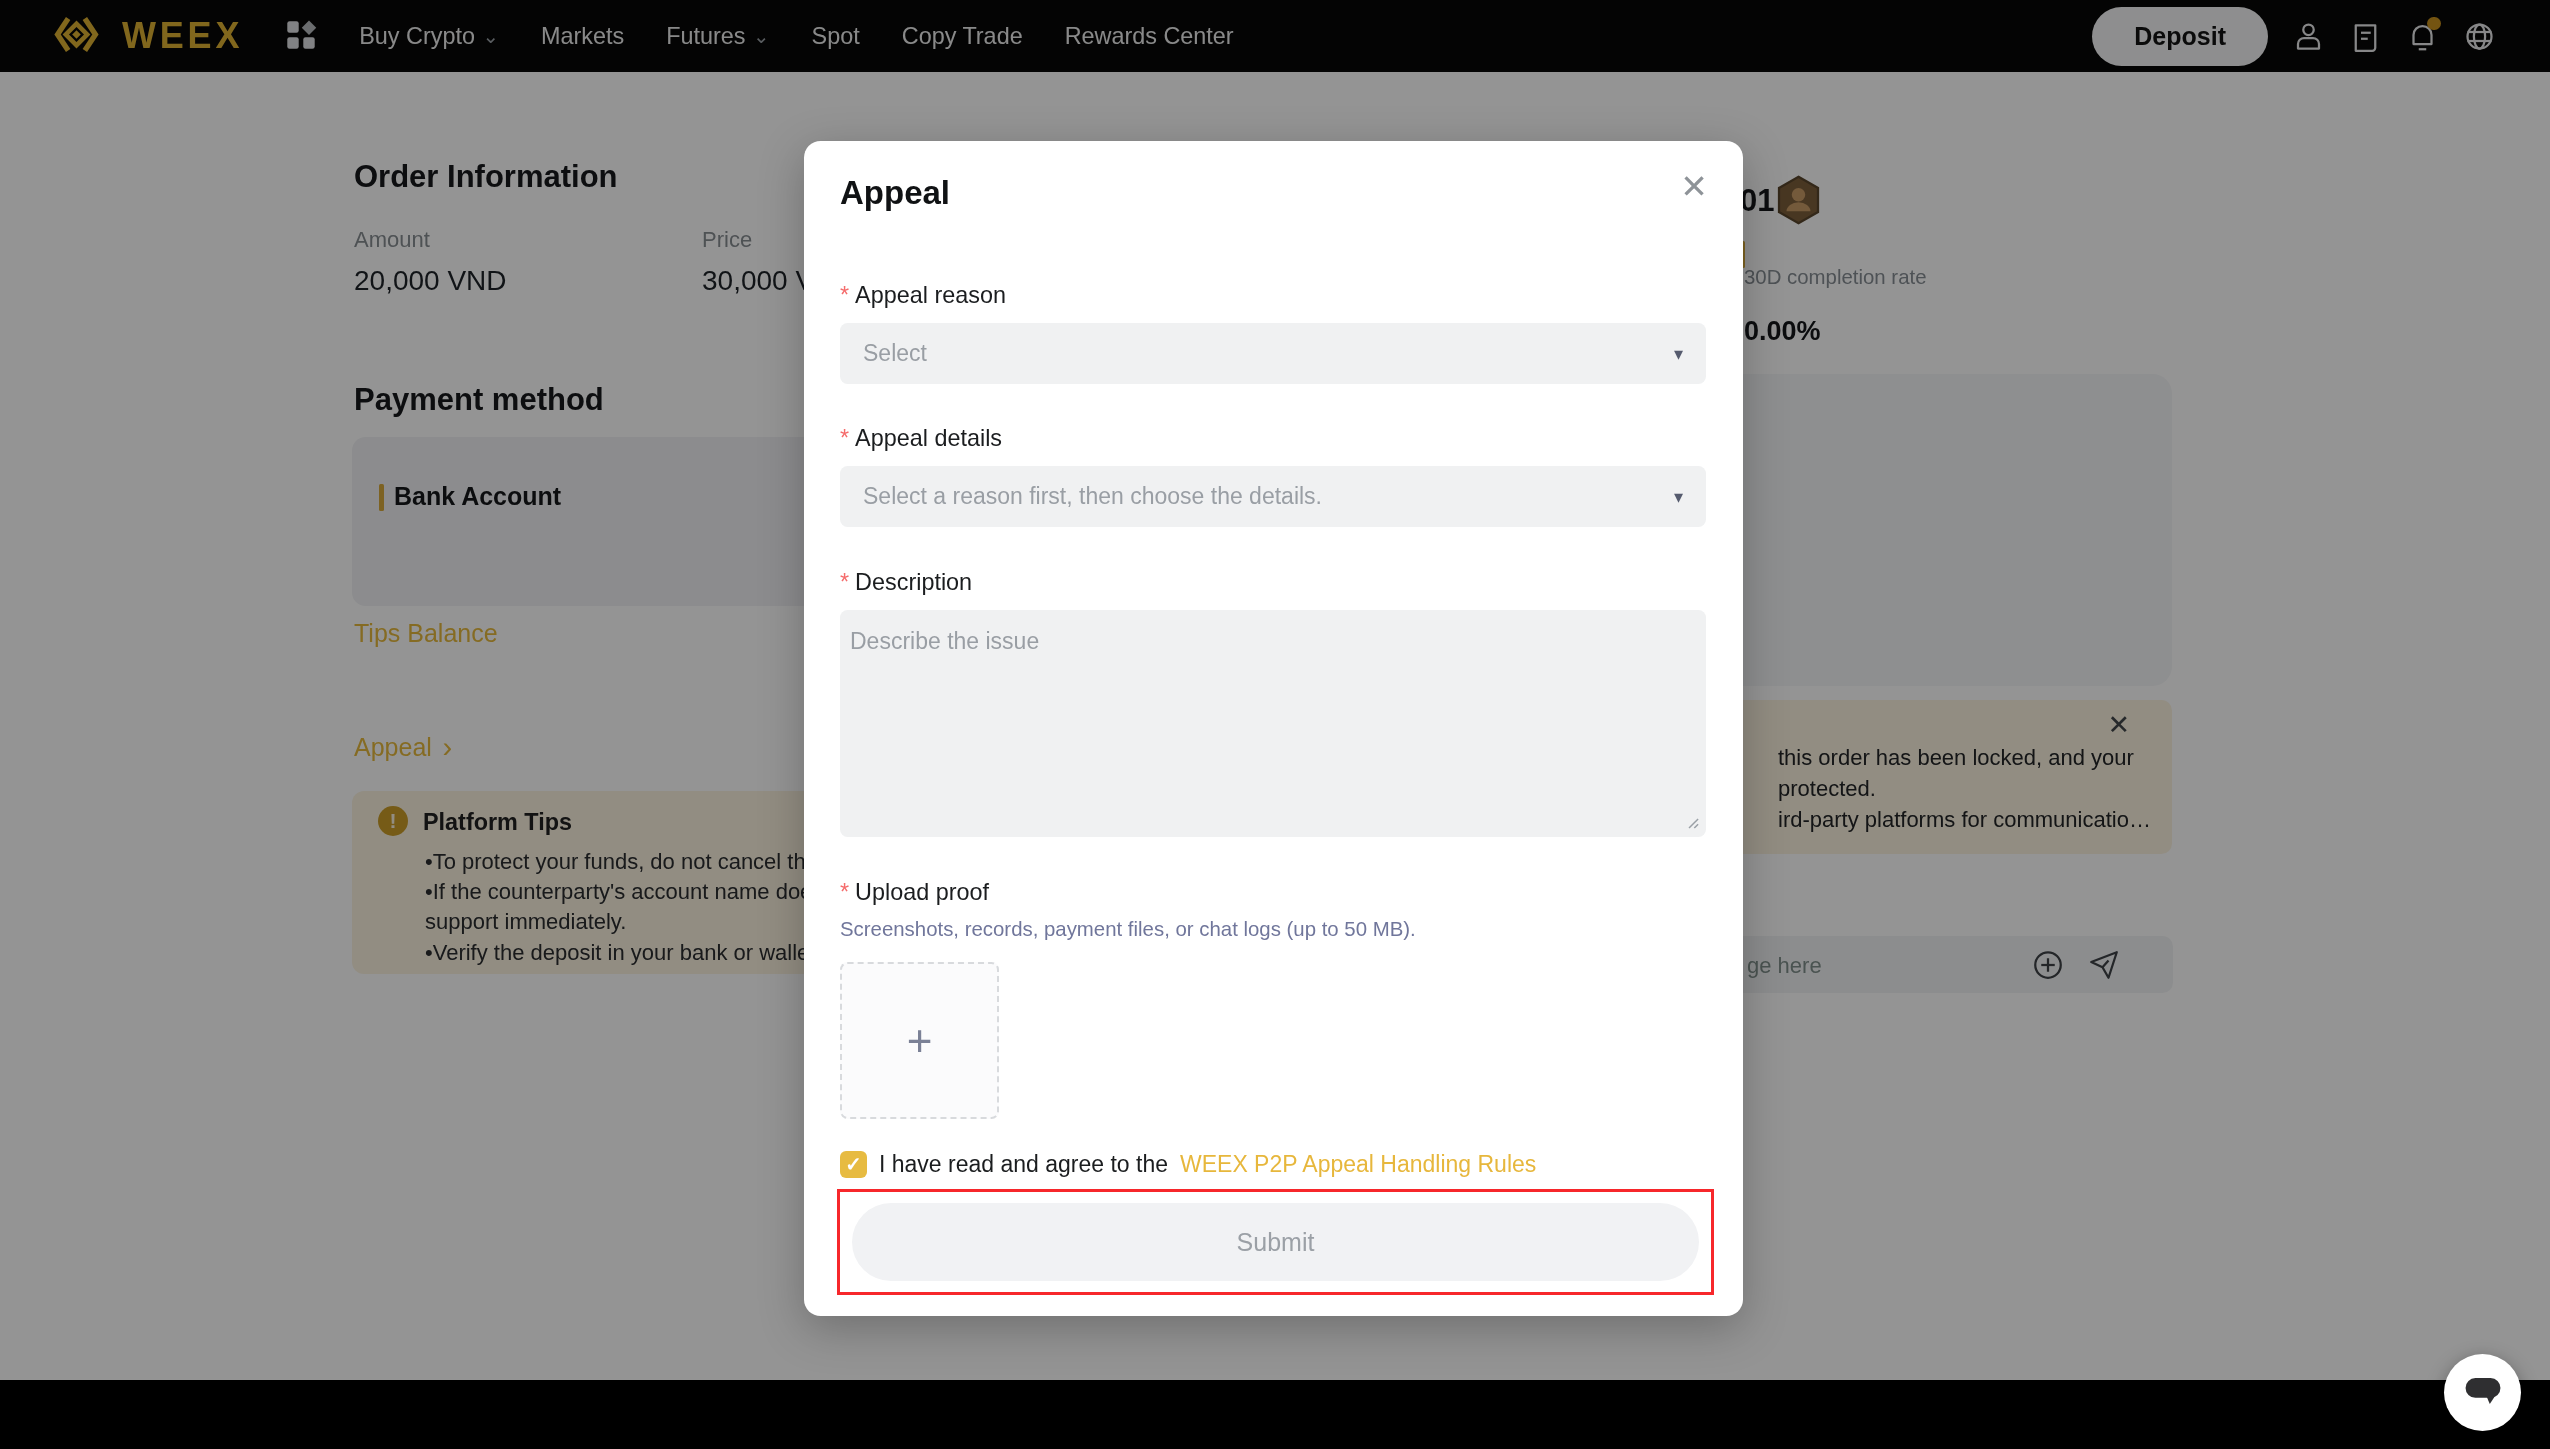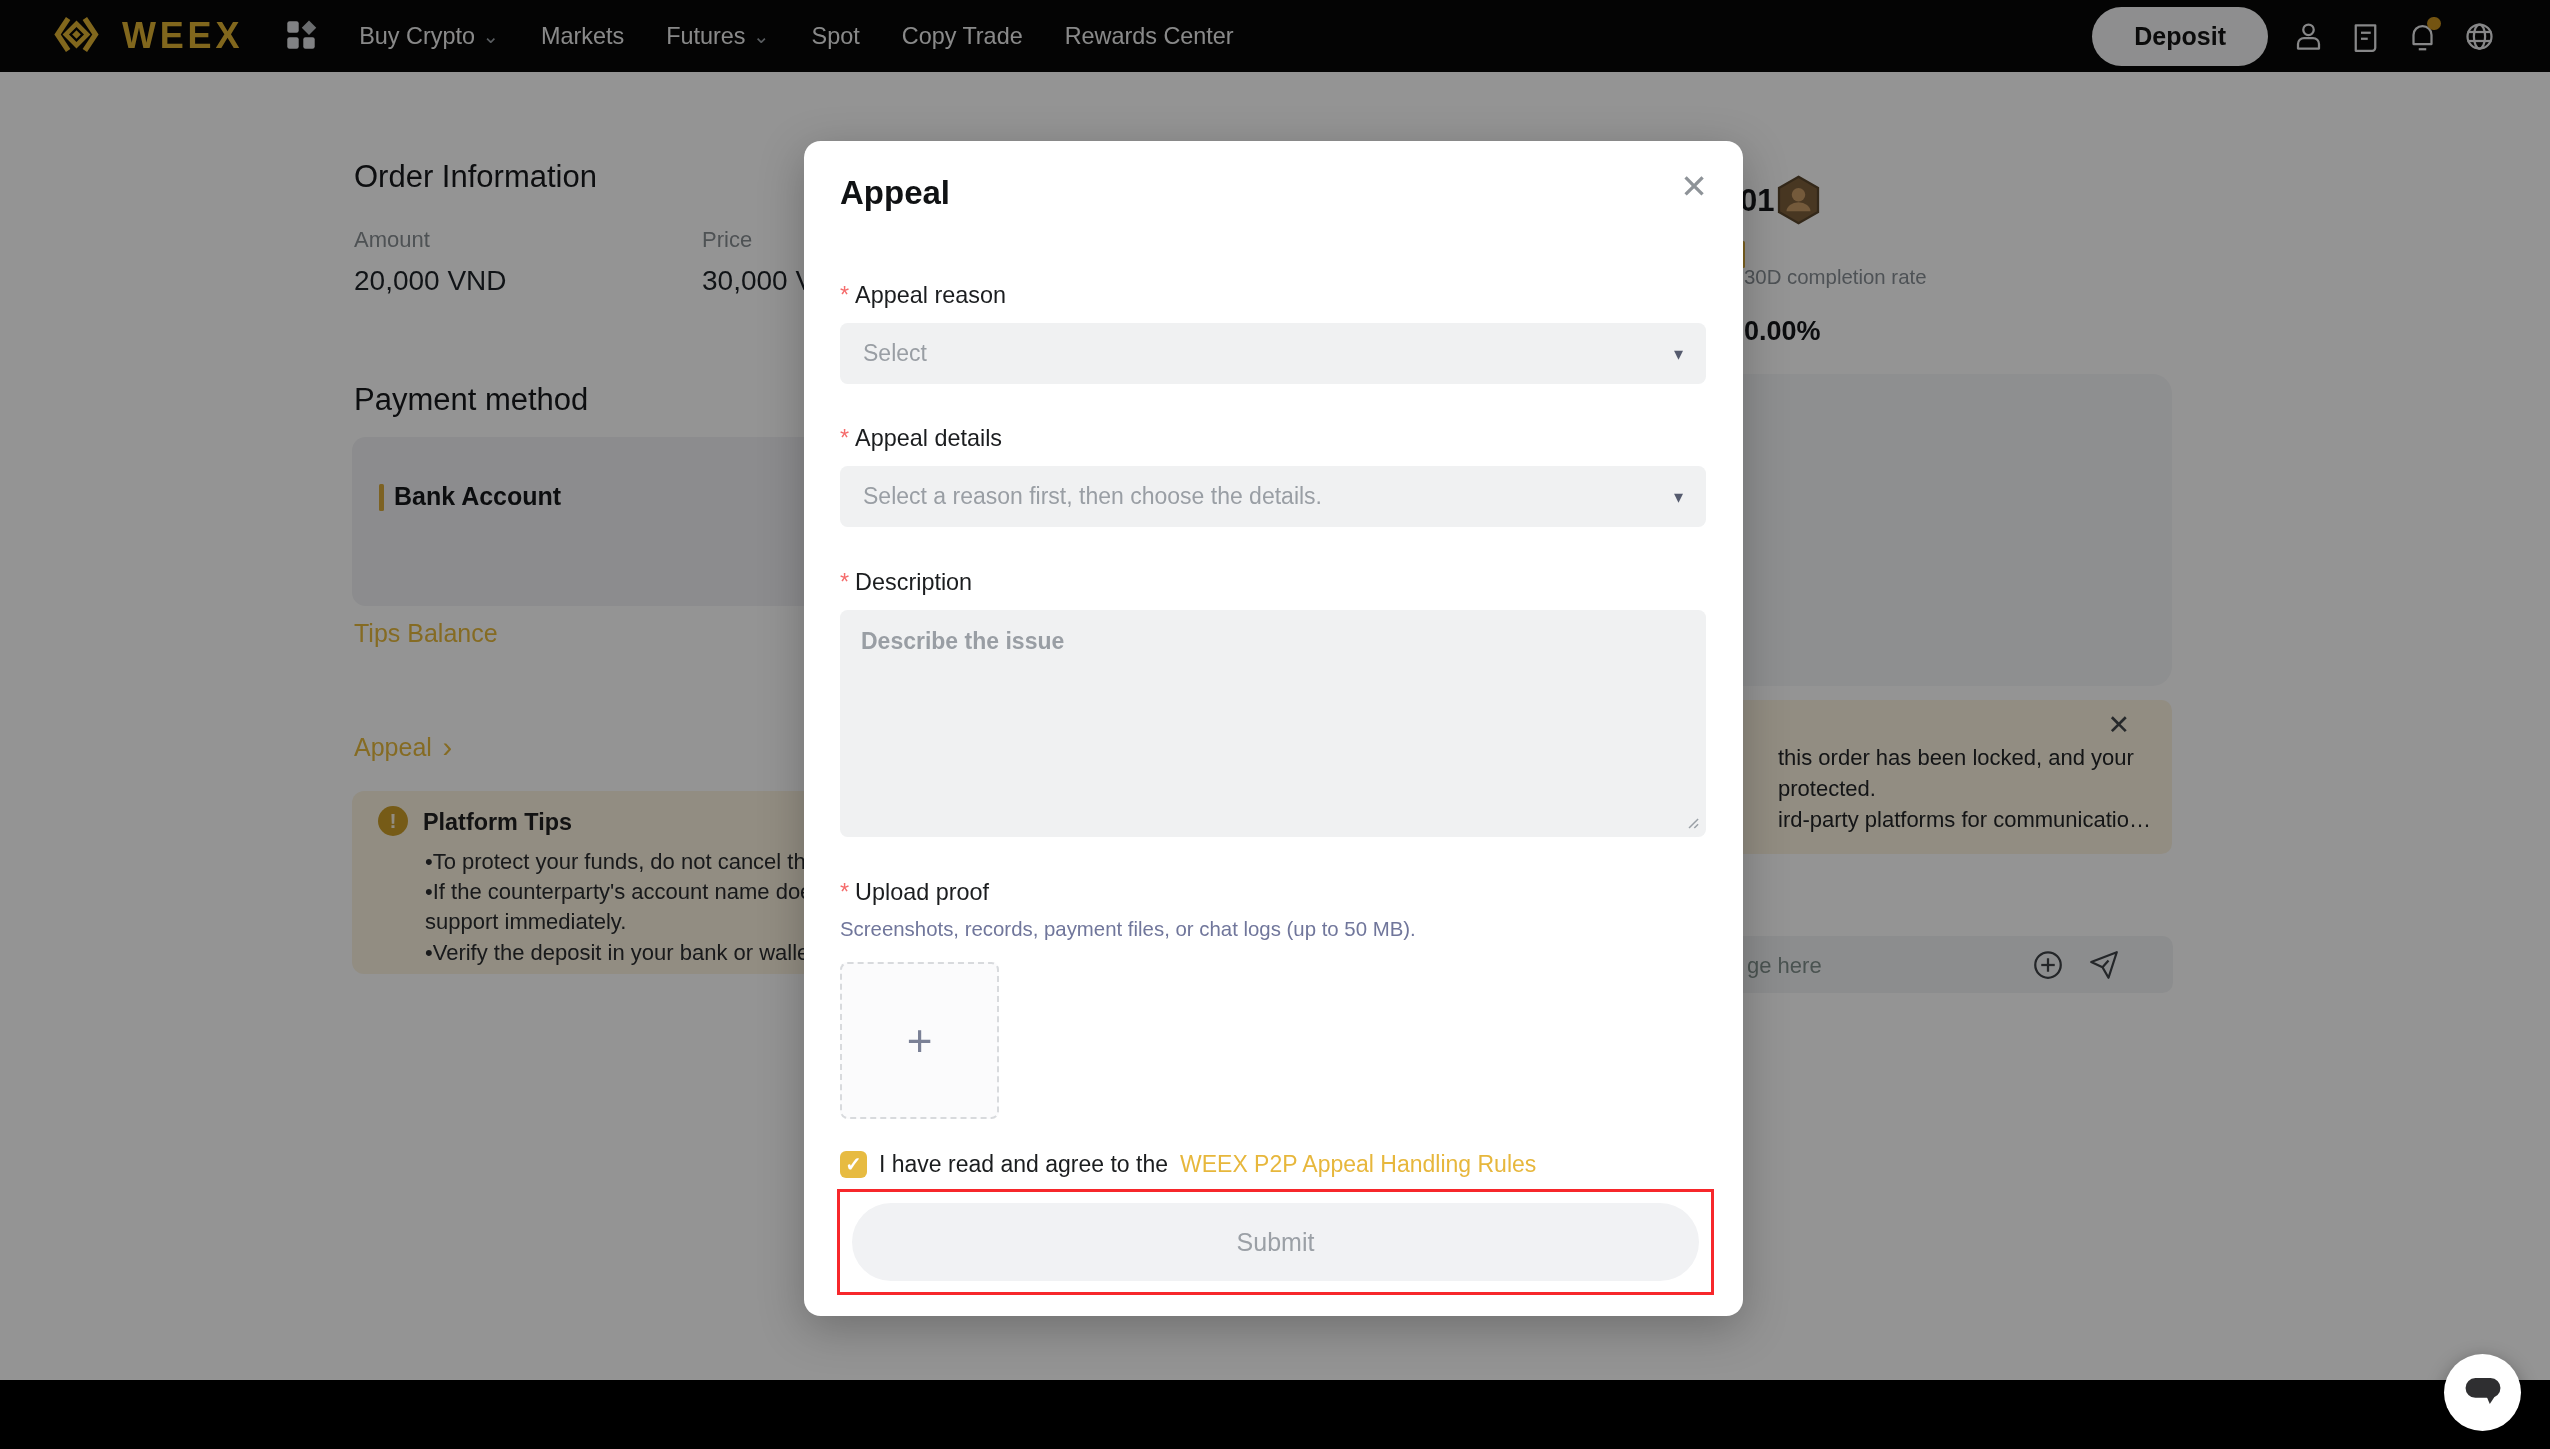--- a/index.html
+++ b/index.html
@@ -13,21 +13,21 @@
   .logo-text{font-size:36px;font-weight:800;letter-spacing:3.8px;color:#dfb132;}
   .nav-item{color:#eceded;font-size:23.4px;display:flex;align-items:center;gap:7.6px;cursor:pointer;}
   .nav-caret{font-size:19.7px;color:#9aa0a6;}
   .nav-right{margin-left:auto;display:flex;align-items:center;gap:24px;margin-right:54px;}
   .deposit-btn{background:#f4f5f6;color:#141414;font-size:25px;font-weight:600;
                border-radius:33px;padding:15px 42px;}
   .nav-icon{width:33px;height:33px;color:#e8e9ea;position:relative;}
   .bell-dot{position:absolute;right:-1.5px;top:-3px;width:13.6px;height:13.6px;border-radius:50%;background:#c9921e;}
   
   .abs{position:absolute;}
-  .h1{font-size:31px;font-weight:400;color:#17191c;}
+  .h1{font-size:31px;font-weight:700;color:#17191c;}
   .lbl{font-size:22px;color:#878d92;}
   .val{font-size:28px;font-weight:400;color:#1e2329;}
   .link{font-size:25px;color:#e6b93d;}
   .method-card{background:#f1f2f4;border-radius:13.6px;}
   .gold-bar{background:#d7a93c;border-radius:1.5px;}
   .tips-card{background:#fbf3e1;border-radius:12px;}
   .tips-title{font-size:23.4px;font-weight:700;color:#222;}
   .tip-line{font-size:22px;color:#2b2d30;line-height:30px;white-space:nowrap;}
   .warn-ic{width:30px;height:30px;border-radius:50%;background:#cb9e28;color:#fbf3e1;
            font-size:21px;font-weight:700;display:flex;align-items:center;justify-content:center;}
@@ -45,21 +45,21 @@
          border-radius:16.6px;z-index:60;box-shadow:0 12px 45px rgba(0,0,0,.25);}
   .m-title{position:absolute;left:36px;top:33px;font-size:33px;font-weight:700;color:#101214;}
   .m-close{position:absolute;right:35px;top:29px;font-size:33px;color:#8e9398;line-height:1;}
   .f-label{position:absolute;left:36px;font-size:23.4px;color:#1b1d1f;display:flex;gap:6px;}
   .req{color:#f56c6c;font-size:23.4px;}
   .sel{position:absolute;left:36px;width:866px;height:61px;background:#f0f1f2;border-radius:7.6px;
        display:flex;align-items:center;padding:0 23px;box-sizing:border-box;}
   .sel-ph{font-size:23px;color:#999ea4;flex:1;}
   .sel-caret{font-size:18px;color:#555b6e;}
   .ta{position:absolute;left:36px;width:866px;height:227px;background:#f0f1f2;border-radius:7.6px;}
-  .ta-ph{position:absolute;left:21px;top:18px;font-size:23px;color:#999ea4;font-weight:bold;}
+  .ta-ph{position:absolute;left:10px;top:18px;font-size:23px;color:#999ea4;}
   .hint{position:absolute;left:36px;font-size:20.4px;color:#70769b;}
   .upbox{position:absolute;left:36px;width:159px;height:157px;border:2.3px dashed #d8dadd;
          border-radius:7.6px;background:#fbfbfc;display:flex;align-items:center;justify-content:center;box-sizing:border-box;}
   .up-plus{font-size:44px;color:#7b8196;font-weight:300;}
   .agree-row{position:absolute;left:36px;top:1010px;display:flex;align-items:center;gap:12px;}
   .cbx{width:27px;height:27px;border-radius:6px;background:#e7bb41;display:flex;
        align-items:center;justify-content:center;color:#fff;font-size:19.7px;font-weight:700;}
   .agree-text{font-size:23px;color:#1b1d1f;}
   .agree-link{font-size:23px;color:#e7b73c;}
   .redbox{position:absolute;left:33px;top:1048px;width:877px;height:106px;

